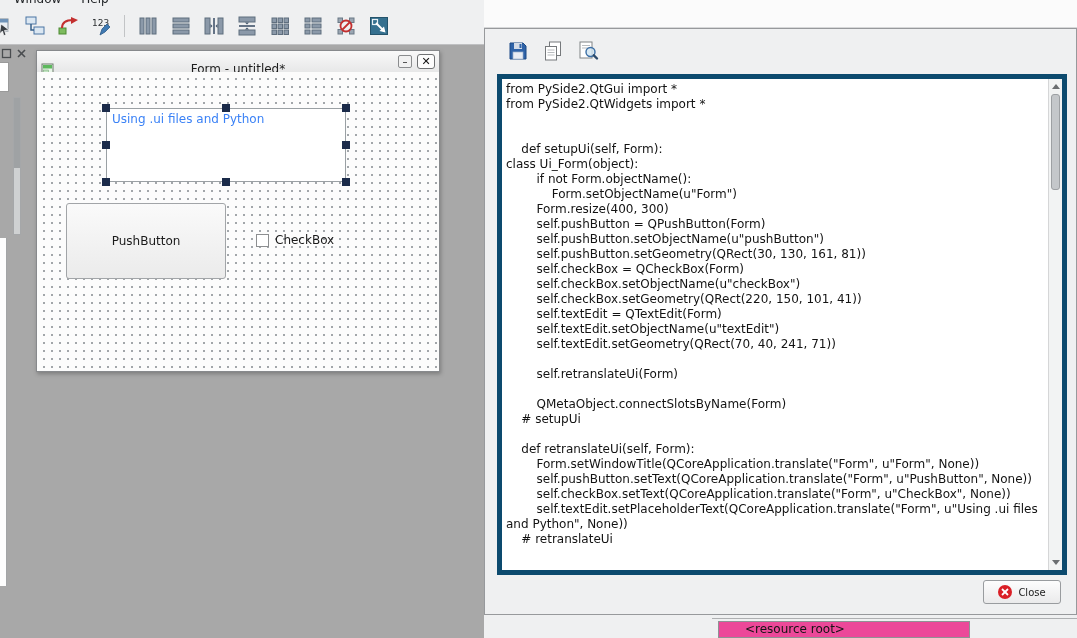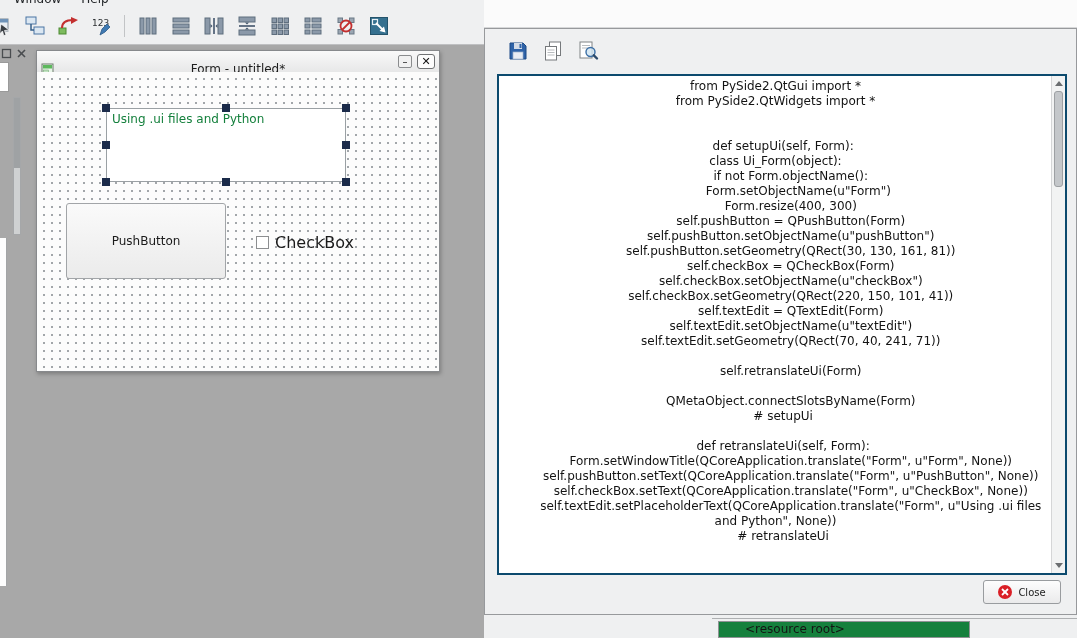--- a/index.html
+++ b/index.html
@@ -32,49 +32,49 @@
   .form-title { position:absolute; left:0; right:0; text-align:center; font-size:12px; color:#1d1d1d; }
   .titlebar-right { position:absolute; right:4px; top:0; height:21px; display:flex; align-items:center; gap:5px; }
   .btn-min { width:14px; height:13px; border:1px solid #8a8c8e; border-radius:2px; background:#f1f1f1; font-size:10px; line-height:10px; color:#222; display:flex; align-items:center; justify-content:center; }
   .btn-close { width:18px; height:15px; border:1px solid #6f7173; border-radius:3px; background:#fcfcfc; font-size:11px; font-weight:bold; color:#111; display:flex; align-items:center; justify-content:center; }
   .form-canvas { position:absolute; left:0; top:21px; right:0; bottom:0;
     background-color:#fcfcfc;
     background-image:radial-gradient(circle,#a2a6aa 1px,transparent 1.2px);
     background-size:8px 8px; background-position:3px 3px; }
 
   .w-textedit { position:absolute; left:69px; top:36px; width:240px; height:74px; background:#ffffff; border:1px solid #9aa0a4; }
-  .w-textedit .ph { display:block; padding:3px 0 0 5px; font-size:12px; color:#15803d; }
+  .w-textedit .ph { display:block; padding:3px 0 0 5px; font-size:12px; color:#3b82f6; }
   .handle { position:absolute; width:8px; height:8px; background:#1b2b4a; }
   .w-pushbutton { position:absolute; left:29px; top:131px; width:160px; height:76px; background:linear-gradient(#fafafa,#ebebeb); border:1px solid #a2a5a8; border-radius:3px; display:flex; align-items:center; justify-content:center; font-size:12px; color:#1b1b1b; }
   .w-checkbox { position:absolute; left:219px; top:161px; display:flex; align-items:center; gap:6px; }
   .w-checkbox .box { width:13px; height:13px; background:#fff; border:1px solid #8c8e90; }
-  .w-checkbox .lbl { font-size:16px; color:#1b1b1b; }
+  .w-checkbox .lbl { font-size:12px; color:#1b1b1b; }
 
   
   .top-right-bg { position:absolute; left:484px; top:0; width:593px; height:28px; background:#fbfbfb; border-bottom:1px solid #d7d8d9; }
 
   
   .code-dialog { position:absolute; left:484px; top:28px; width:593px; height:587px; background:#eff0f1; border:1px solid #97999c; z-index:5; }
   .dialog-toolbar { position:absolute; left:20px; top:9px; display:flex; gap:9px; }
   .dbtn { width:26px; height:26px; display:flex; align-items:center; justify-content:center; border-radius:3px; }
-  .code-area { position:absolute; left:12px; top:45px; width:570px; height:501px; background:#ffffff; border:2px solid #0c4a6e; overflow:hidden;text-align:center; }
+  .code-area { position:absolute; left:12px; top:45px; width:570px; height:501px; background:#ffffff; border:5px solid #0c4a6e; overflow:hidden; }
   .code-lines { position:absolute; left:4px; top:3px; right:17px; font-size:12px; line-height:15px; color:#131313; }
   .code-line { white-space:pre; min-height:15px; }
   .vscroll { position:absolute; right:0; top:0; bottom:0; width:14px; background:#f2f3f3; border-left:1px solid #d5d6d7; }
   .vs-arrow { position:absolute; left:3px; width:0; height:0; border-left:4px solid transparent; border-right:4px solid transparent; }
   .vs-up { top:5px; border-bottom:5px solid #6b6e70; }
   .vs-down { bottom:5px; border-top:5px solid #6b6e70; }
   .vs-handle { position:absolute; left:2px; right:2px; top:15px; height:96px; background:#c4c7ca; border:1px solid #9da0a3; border-radius:3px; }
   .close-btn { position:absolute; right:15px; bottom:10px; width:78px; height:24px; background:linear-gradient(#fdfdfd,#eaeaeb); border:1px solid #999c9f; border-radius:3px; display:flex; align-items:center; justify-content:center; gap:6px; font-size:10px; color:#1c1c1c; }
   .close-x { width:14px; height:14px; border-radius:50%; background:#da1f26; display:flex; align-items:center; justify-content:center; }
 
   
   .bottom-strip { position:absolute; left:484px; top:615px; width:593px; height:23px; background:#eff0f1; }
   .resource-top-edge { position:absolute; left:712px; top:618px; width:365px; height:1px; background:#aeb0b2; }
-  .resource-box { position:absolute; left:718px; top:621px; width:252px; height:17px; background:#15803d; border:1px solid #8f9294; font-size:12px; color:#141414; padding:0 0 12px 26px; overflow:hidden; }
+  .resource-box { position:absolute; left:718px; top:621px; width:252px; height:17px; background:#ec4899; border:1px solid #8f9294; font-size:12px; color:#141414; padding:0 0 12px 26px; overflow:hidden; }
 </style>
 </head>
 <body>
 
 <div class="screen">
 
   <div class="top-strip">
     <div class="menubar">
       <div class="menubar-inner">
         <span>Window</span>

